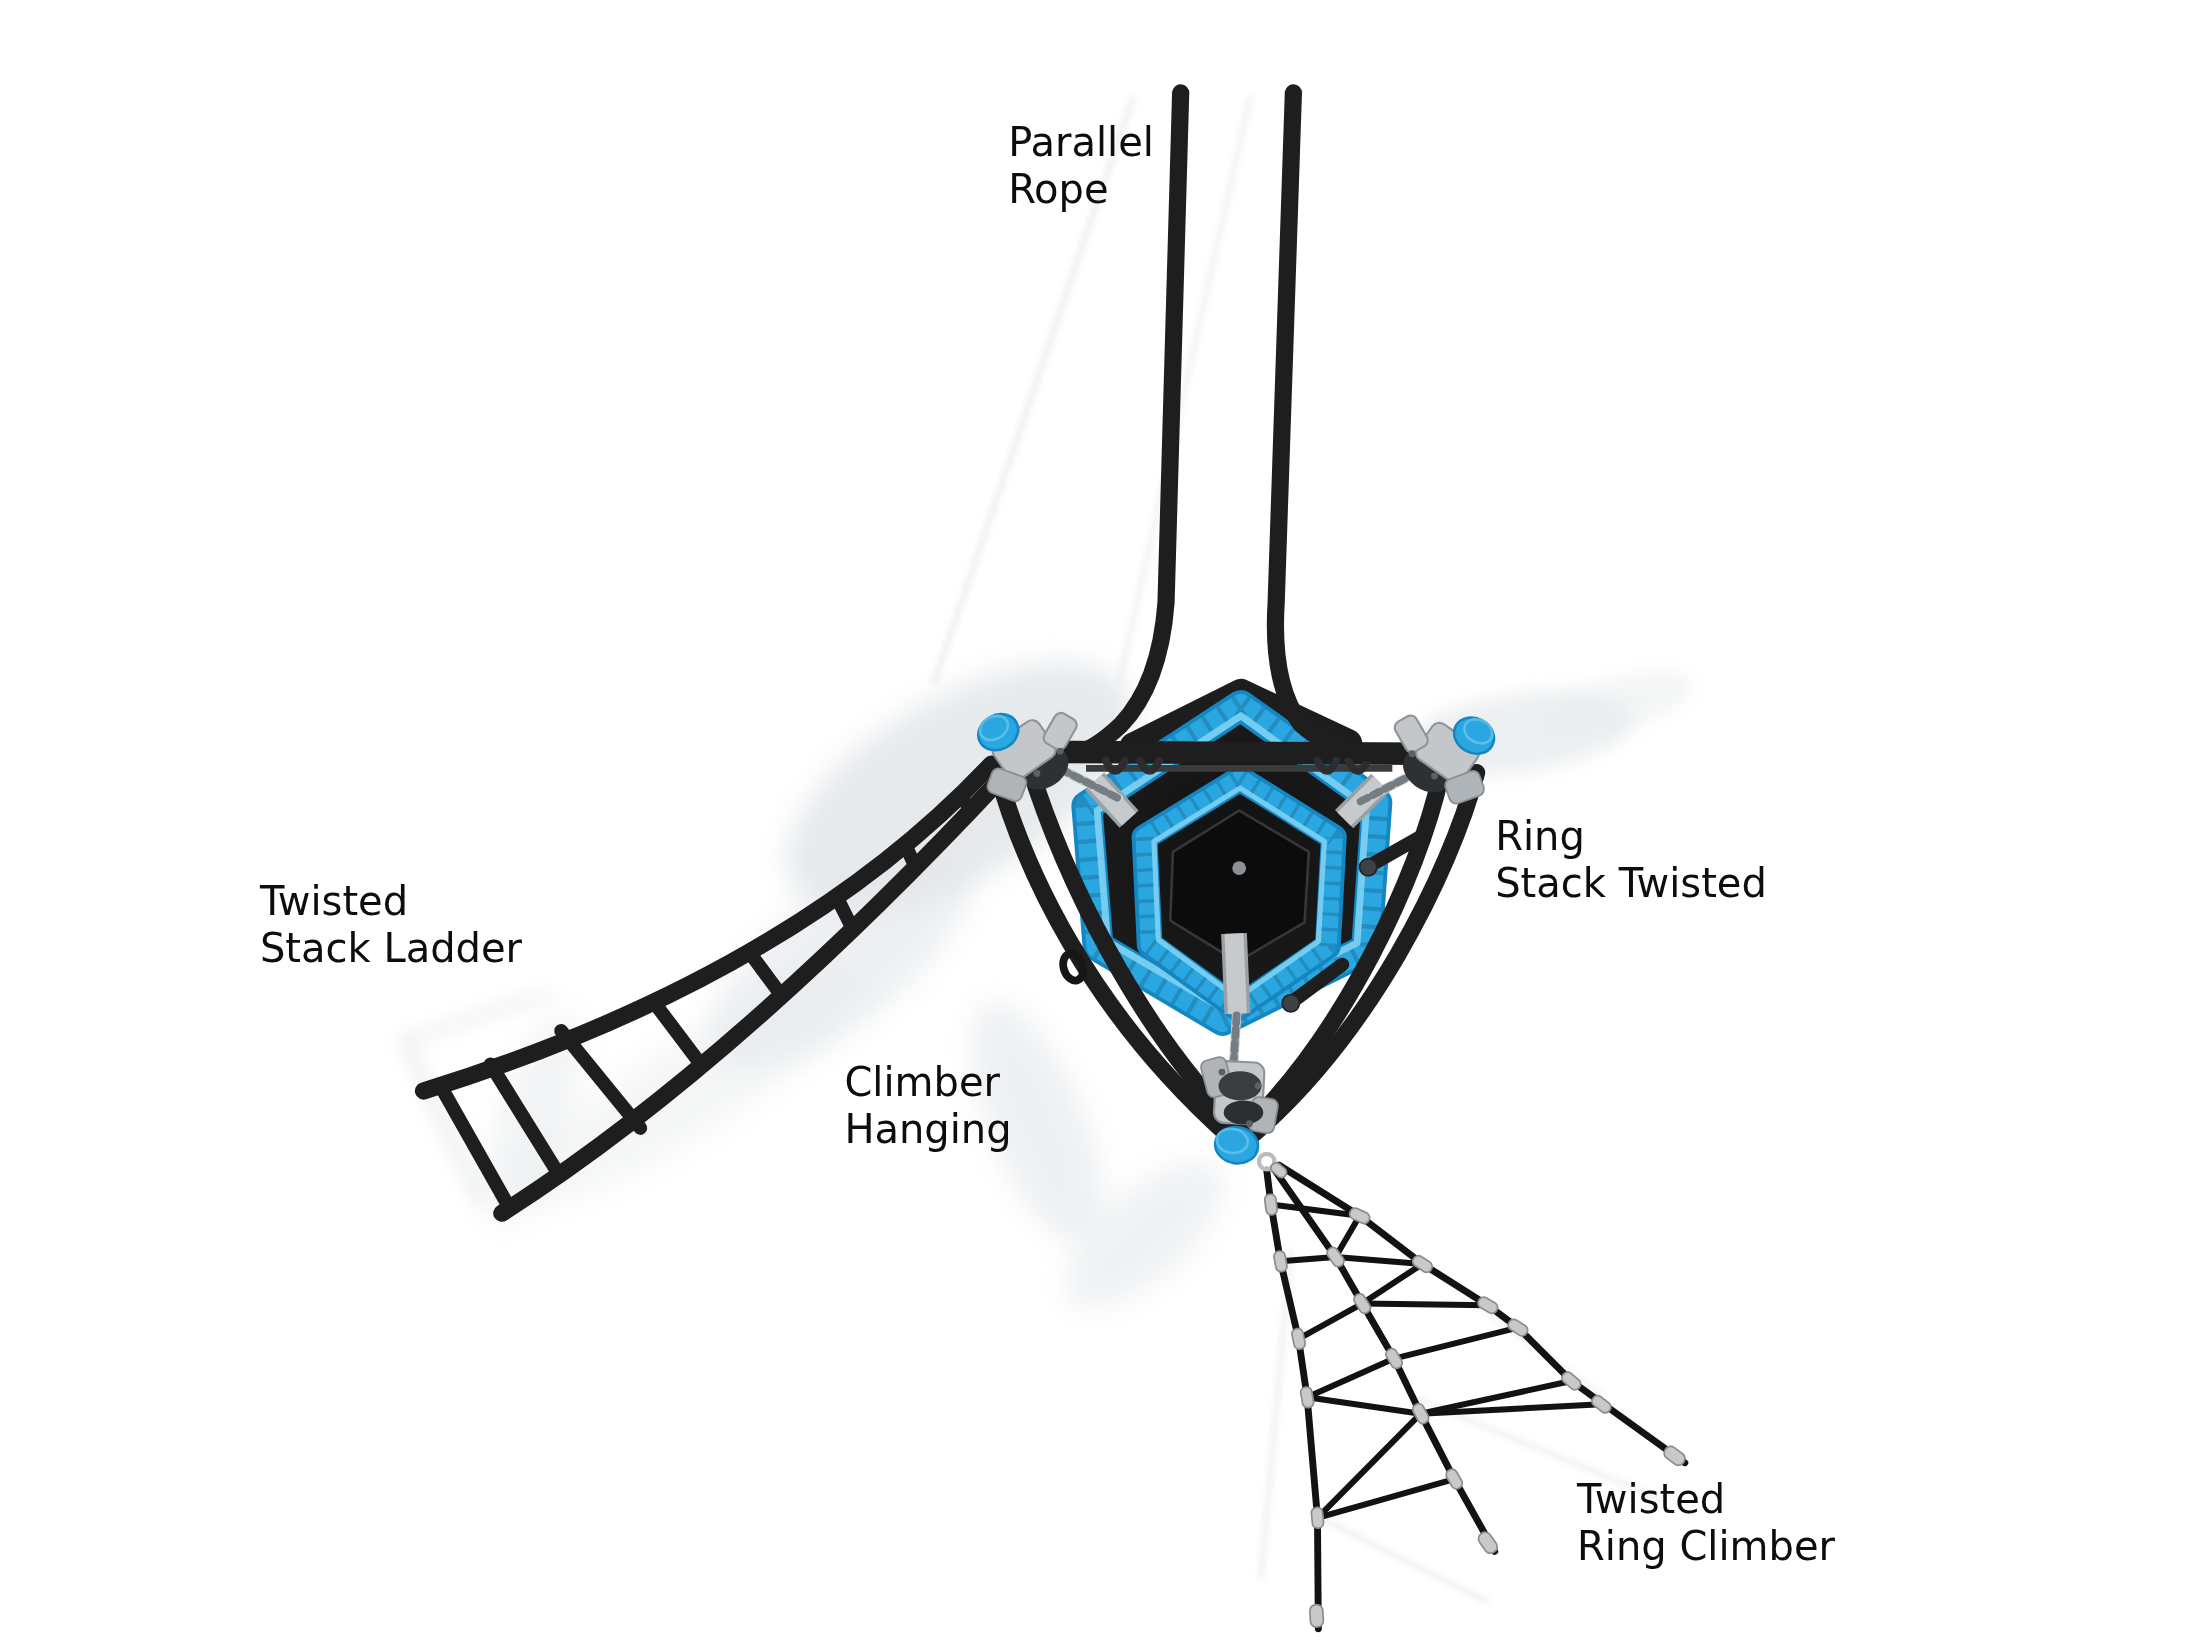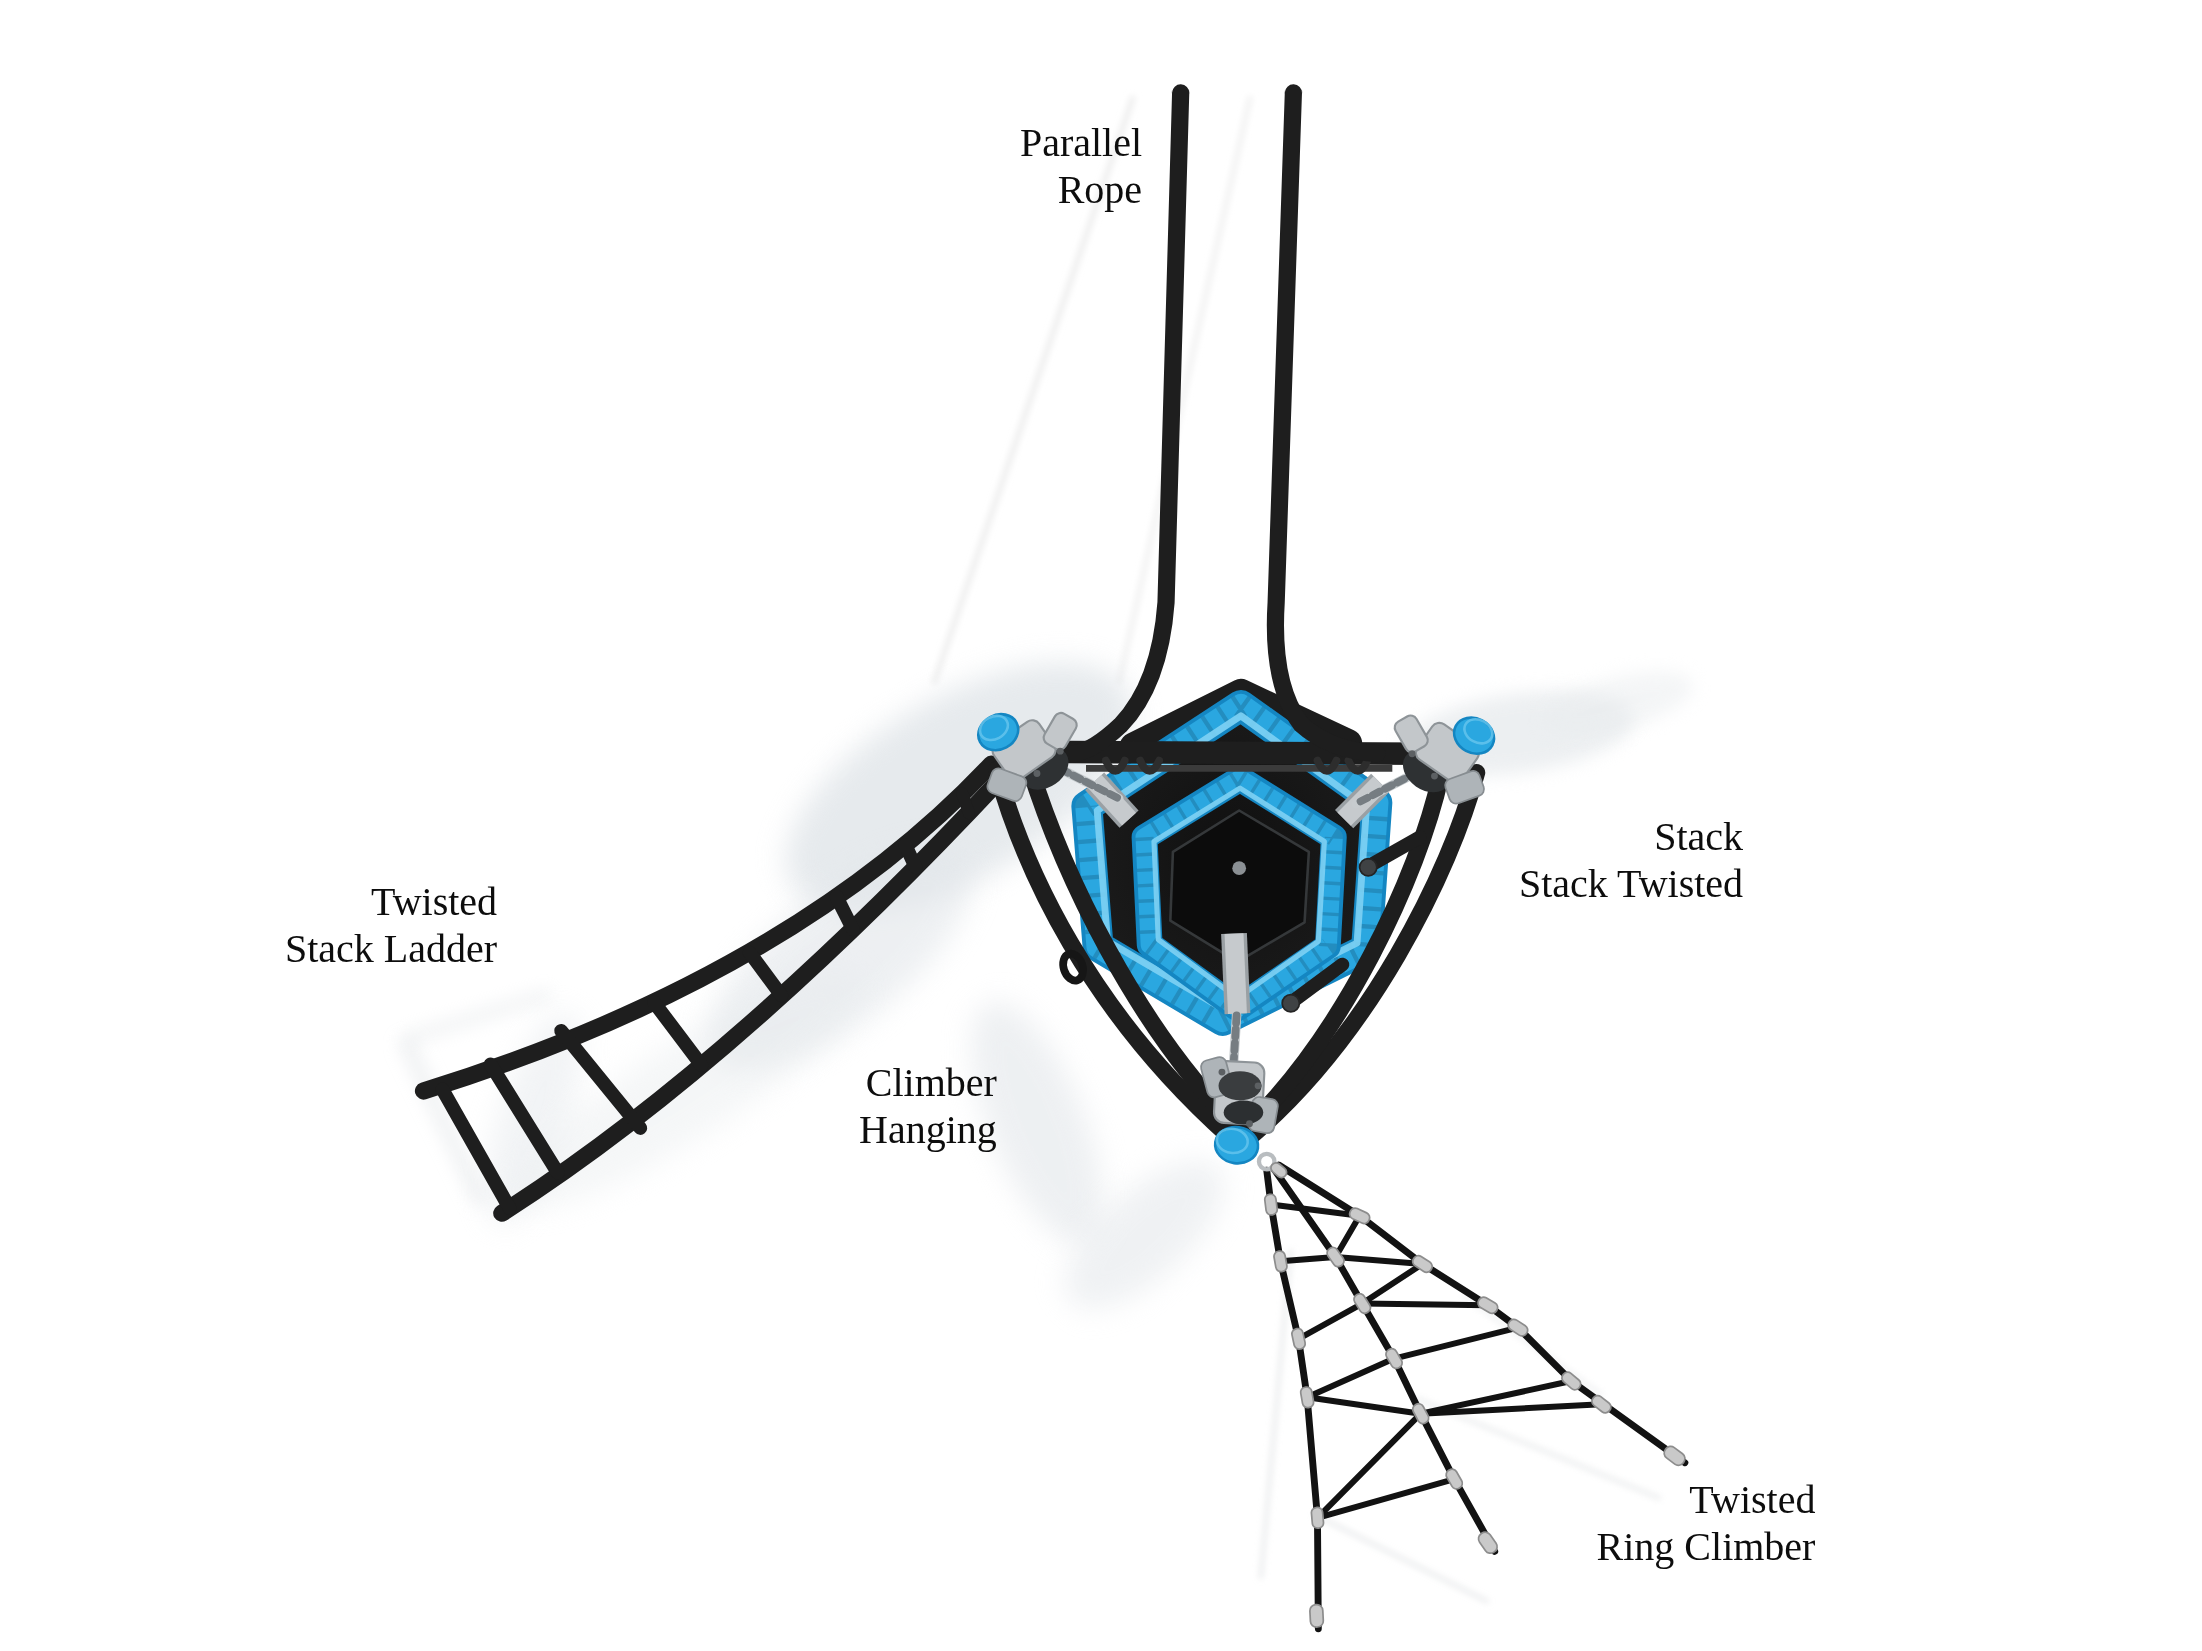--- a/index.html
+++ b/index.html
@@ -15,23 +15,23 @@
   }
   html,body{margin:0;padding:0;background:var(--background);}
   .canvas{
     position:relative;width:2203px;height:1652px;
     background:var(--background);overflow:hidden;
     font-family:"DejaVu Sans","Liberation Sans",sans-serif;
   }
   .stage{position:absolute;left:0;top:0;width:2203px;height:1652px;}
   .label{
     position:absolute;transform:translate(-50%,-50%);
-    text-align:right;color:var(--label-text);
+    text-align:left;color:var(--label-text);
     font-size:40px;line-height:47px;font-weight:400;
-    white-space:nowrap;letter-spacing:0px;font-family:Liberation Serif, serif;
+    white-space:nowrap;letter-spacing:0px;
   }
   .label div{white-space:nowrap;}
   
   .tube{stroke:var(--frame-black);fill:none;stroke-linecap:round;stroke-linejoin:round;}
   .rope{stroke:#121212;fill:none;stroke-linecap:round;}
   .ring-edge{stroke:var(--accent-blue-dark);fill:none;stroke-linejoin:round;}
   .ring-main{stroke:var(--accent-blue);fill:none;stroke-linejoin:round;}
   .ring-hl{stroke:var(--accent-blue-light);fill:none;stroke-linejoin:round;opacity:.9;}
   .ring-tick{stroke:rgba(8,40,60,.20);fill:none;stroke-linejoin:round;}
   .metal{fill:var(--metal-gray);stroke:var(--metal-gray-dark);stroke-width:2.5;}
@@ -261,21 +261,21 @@
 
   <div class="label" style="left:1081px;top:166px">
     <div>Parallel</div>
     <div>Rope</div>
   </div>
   <div class="label" style="left:391px;top:925px">
     <div>Twisted</div>
     <div>Stack Ladder</div>
   </div>
   <div class="label" style="left:1631px;top:860px">
-    <div>Stack</div>
+    <div>Ring</div>
     <div>Stack Twisted</div>
   </div>
   <div class="label" style="left:928px;top:1106px">
     <div>Climber</div>
     <div>Hanging</div>
   </div>
   <div class="label" style="left:1706px;top:1523px">
     <div>Twisted</div>
     <div>Ring Climber</div>
   </div>

